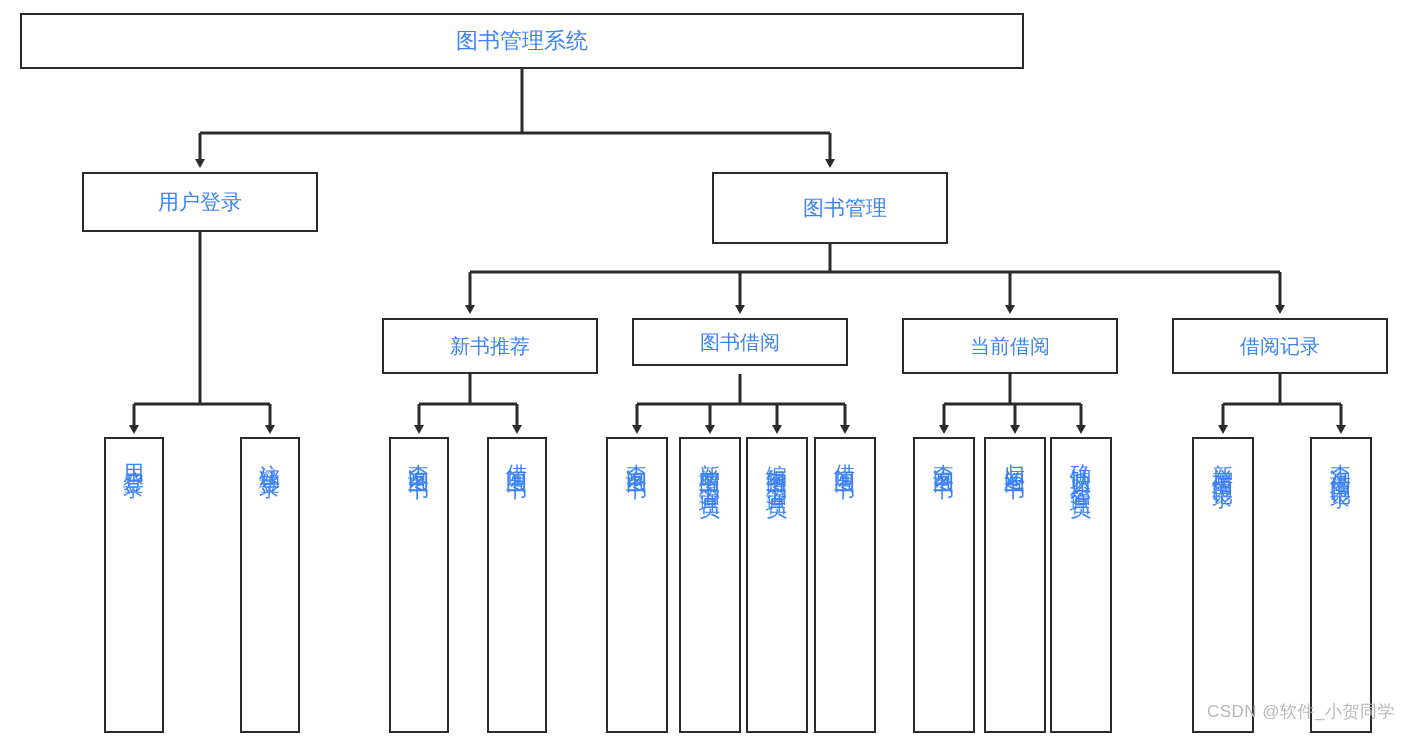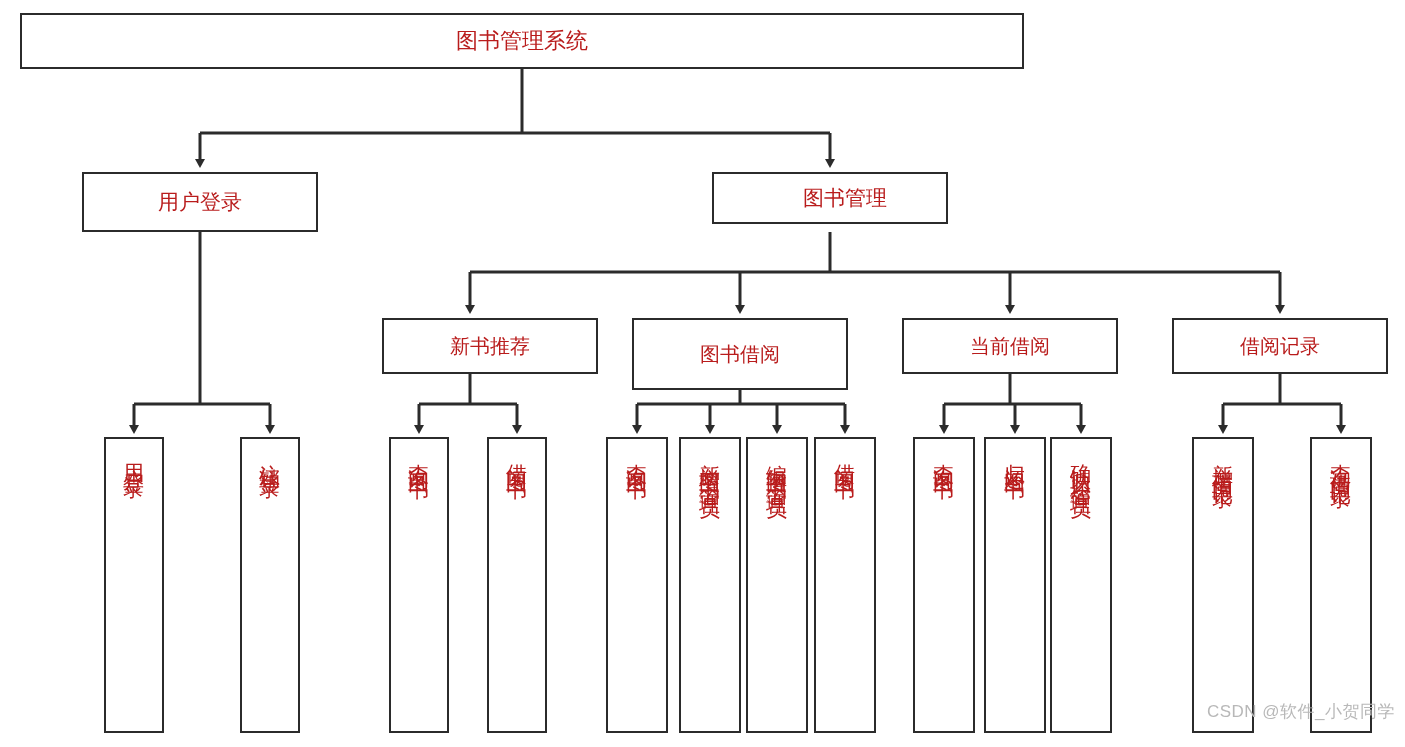--- a/index.html
+++ b/index.html
@@ -26,21 +26,21 @@
     pointer-events: none;
   }
   .node {
     position: absolute;
     box-sizing: border-box;
     border: 2px solid #2b2b2b;
     background: #ffffff;
     display: flex;
     align-items: center;
     justify-content: center;
-    color: #b91c1c;
+    color: #3b82f6;
   }
   .node.root {
     font-size: 22px;
   }
   .node.lvl2 {
     font-size: 21px;
   }
   .node.lvl3 {
     font-size: 20px;
   }
@@ -122,28 +122,28 @@
     </g>
   </svg>
 
   <div class="node root" style="left:20px; top:13px; width:1004px; height:56px;">
     <span>图书管理系统</span>
   </div>
 
   <div class="node lvl2" style="left:82px; top:172px; width:236px; height:60px;">
     <span>用户登录</span>
   </div>
-  <div class="node lvl2" style="left:712px; top:172px; width:236px; height:52px;padding-left:30px;">
+  <div class="node lvl2" style="left:712px; top:172px; width:236px; height:72px;padding-left:30px;">
     <span>图书管理</span>
   </div>
 
   <div class="node lvl3" style="left:382px; top:318px; width:216px; height:56px;">
     <span>新书推荐</span>
   </div>
-  <div class="node lvl3" style="left:632px; top:318px; width:216px; height:72px;">
+  <div class="node lvl3" style="left:632px; top:318px; width:216px; height:48px;">
     <span>图书借阅</span>
   </div>
   <div class="node lvl3" style="left:1172px; top:318px; width:216px; height:56px;">
     <span>借阅记录</span>
   </div>
   <div class="node lvl3" style="left:902px; top:318px; width:216px; height:56px;">
     <span>当前借阅</span>
   </div>
 
   <div class="node leaf" style="left:104px; top:437px; width:60px; height:296px;">

